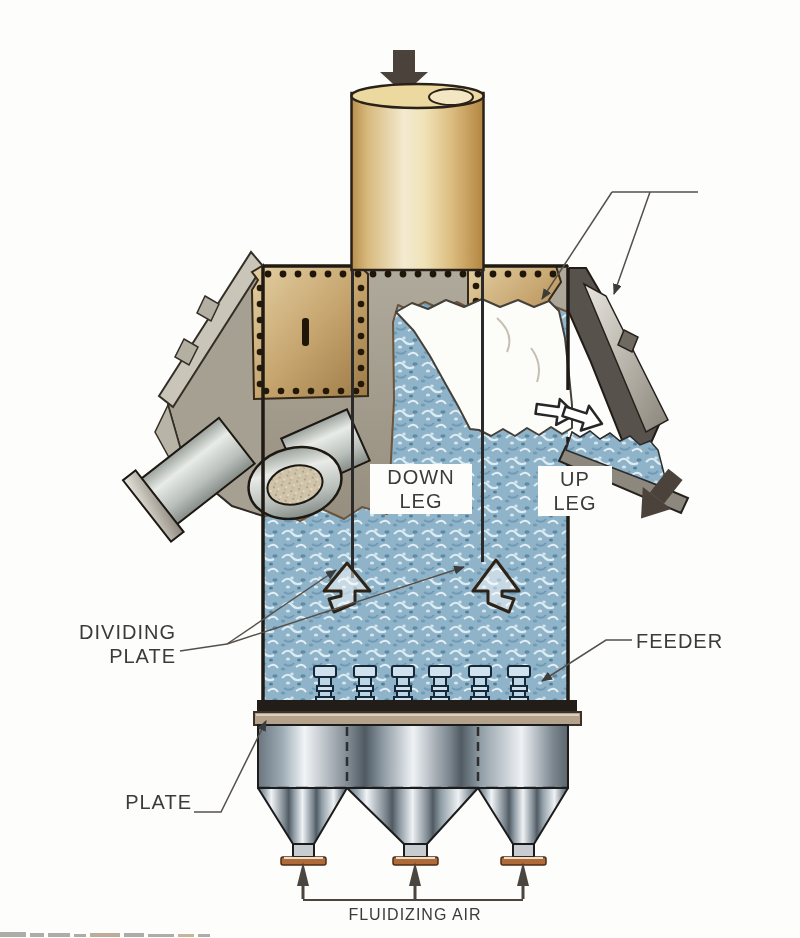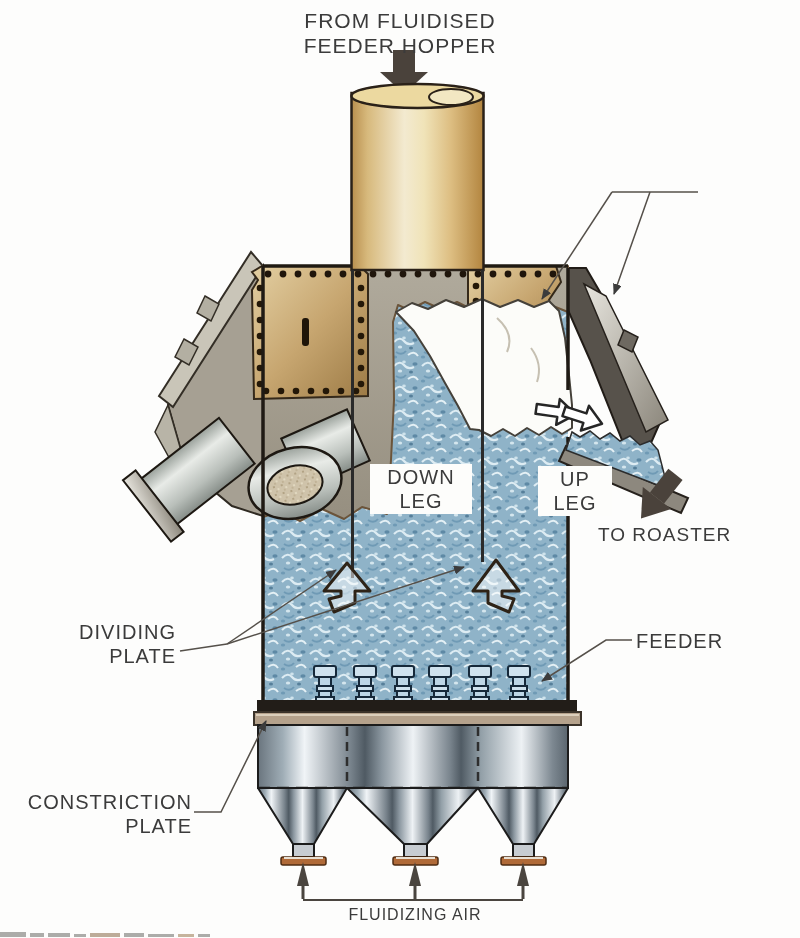--- a/index.html
+++ b/index.html
@@ -339,51 +339,43 @@
     <rect x="48" y="933" width="22" height="4" fill="#6a6a66"></rect>
     <rect x="74" y="934" width="12" height="3" fill="#6a6a66"></rect>
     <rect x="90" y="933" width="30" height="4" fill="#8a6a4a"></rect>
     <rect x="124" y="933" width="20" height="4" fill="#6a6a66"></rect>
     <rect x="148" y="934" width="26" height="3" fill="#6a6a66"></rect>
     <rect x="178" y="934" width="16" height="3" fill="#9a7a50"></rect>
     <rect x="198" y="934" width="12" height="3" fill="#6a6a66"></rect>
   </g>
 </svg>
 
-<div class="lbl c" style="left:270px;top:8px;width:260px;font-size:21px;">
-  <span>FROM FLUIDISED</span>
-  <span>FEEDER HOPPER</span>
-</div>
 
 
 <div class="lbl c whitebg" style="left:370px;top:464px;width:80px;font-size:20px;">
   <span>DOWN</span>
   <span>LEG</span>
 </div>
 
 <div class="lbl c whitebg" style="left:502px;top:466px;width:52px;font-size:20px;margin-left:36px;">
   <span>UP</span>
   <span>LEG</span>
 </div>
 
-<div class="lbl" style="left:598px;top:524px;font-size:19px;">
-  <span>TO ROASTER</span>
-</div>
 
 <div class="lbl r" style="left:50px;top:620px;width:126px;font-size:20px;">
   <span>DIVIDING</span>
   <span>PLATE</span>
 </div>
 
 <div class="lbl" style="left:636px;top:629px;font-size:20px;">
   <span>FEEDER</span>
 </div>
 
 <div class="lbl r" style="left:24px;top:790px;width:168px;font-size:20px;">
-  <span>CONSTRICTION</span>
   <span>PLATE</span>
 </div>
 
 <div class="lbl c" style="left:320px;top:905px;width:190px;font-size:16px;">
   <span>FLUIDIZING AIR</span>
 </div>
 
 </div>
 
 </body></html>

